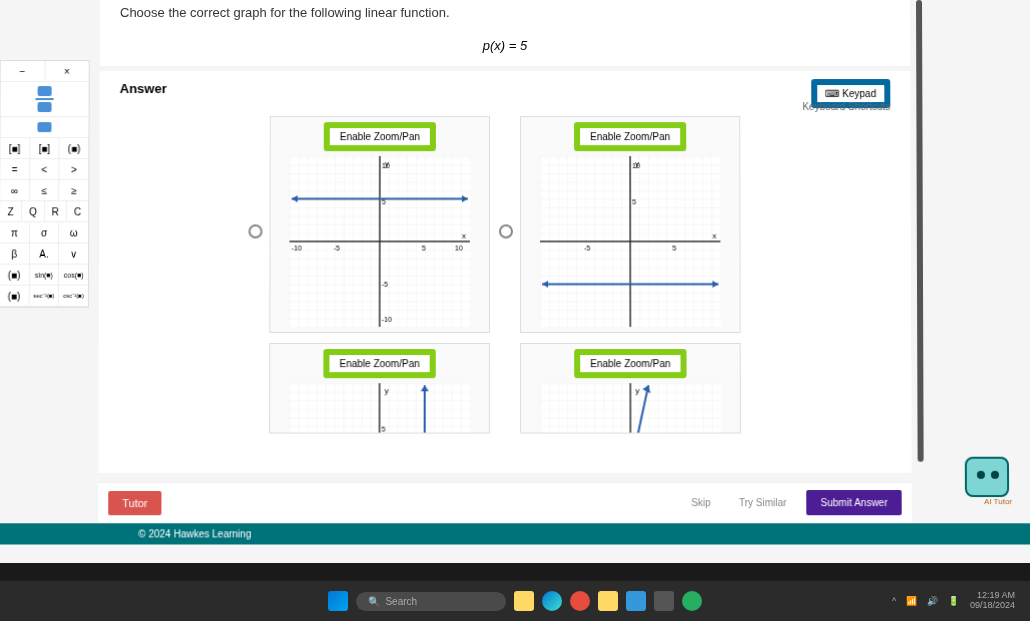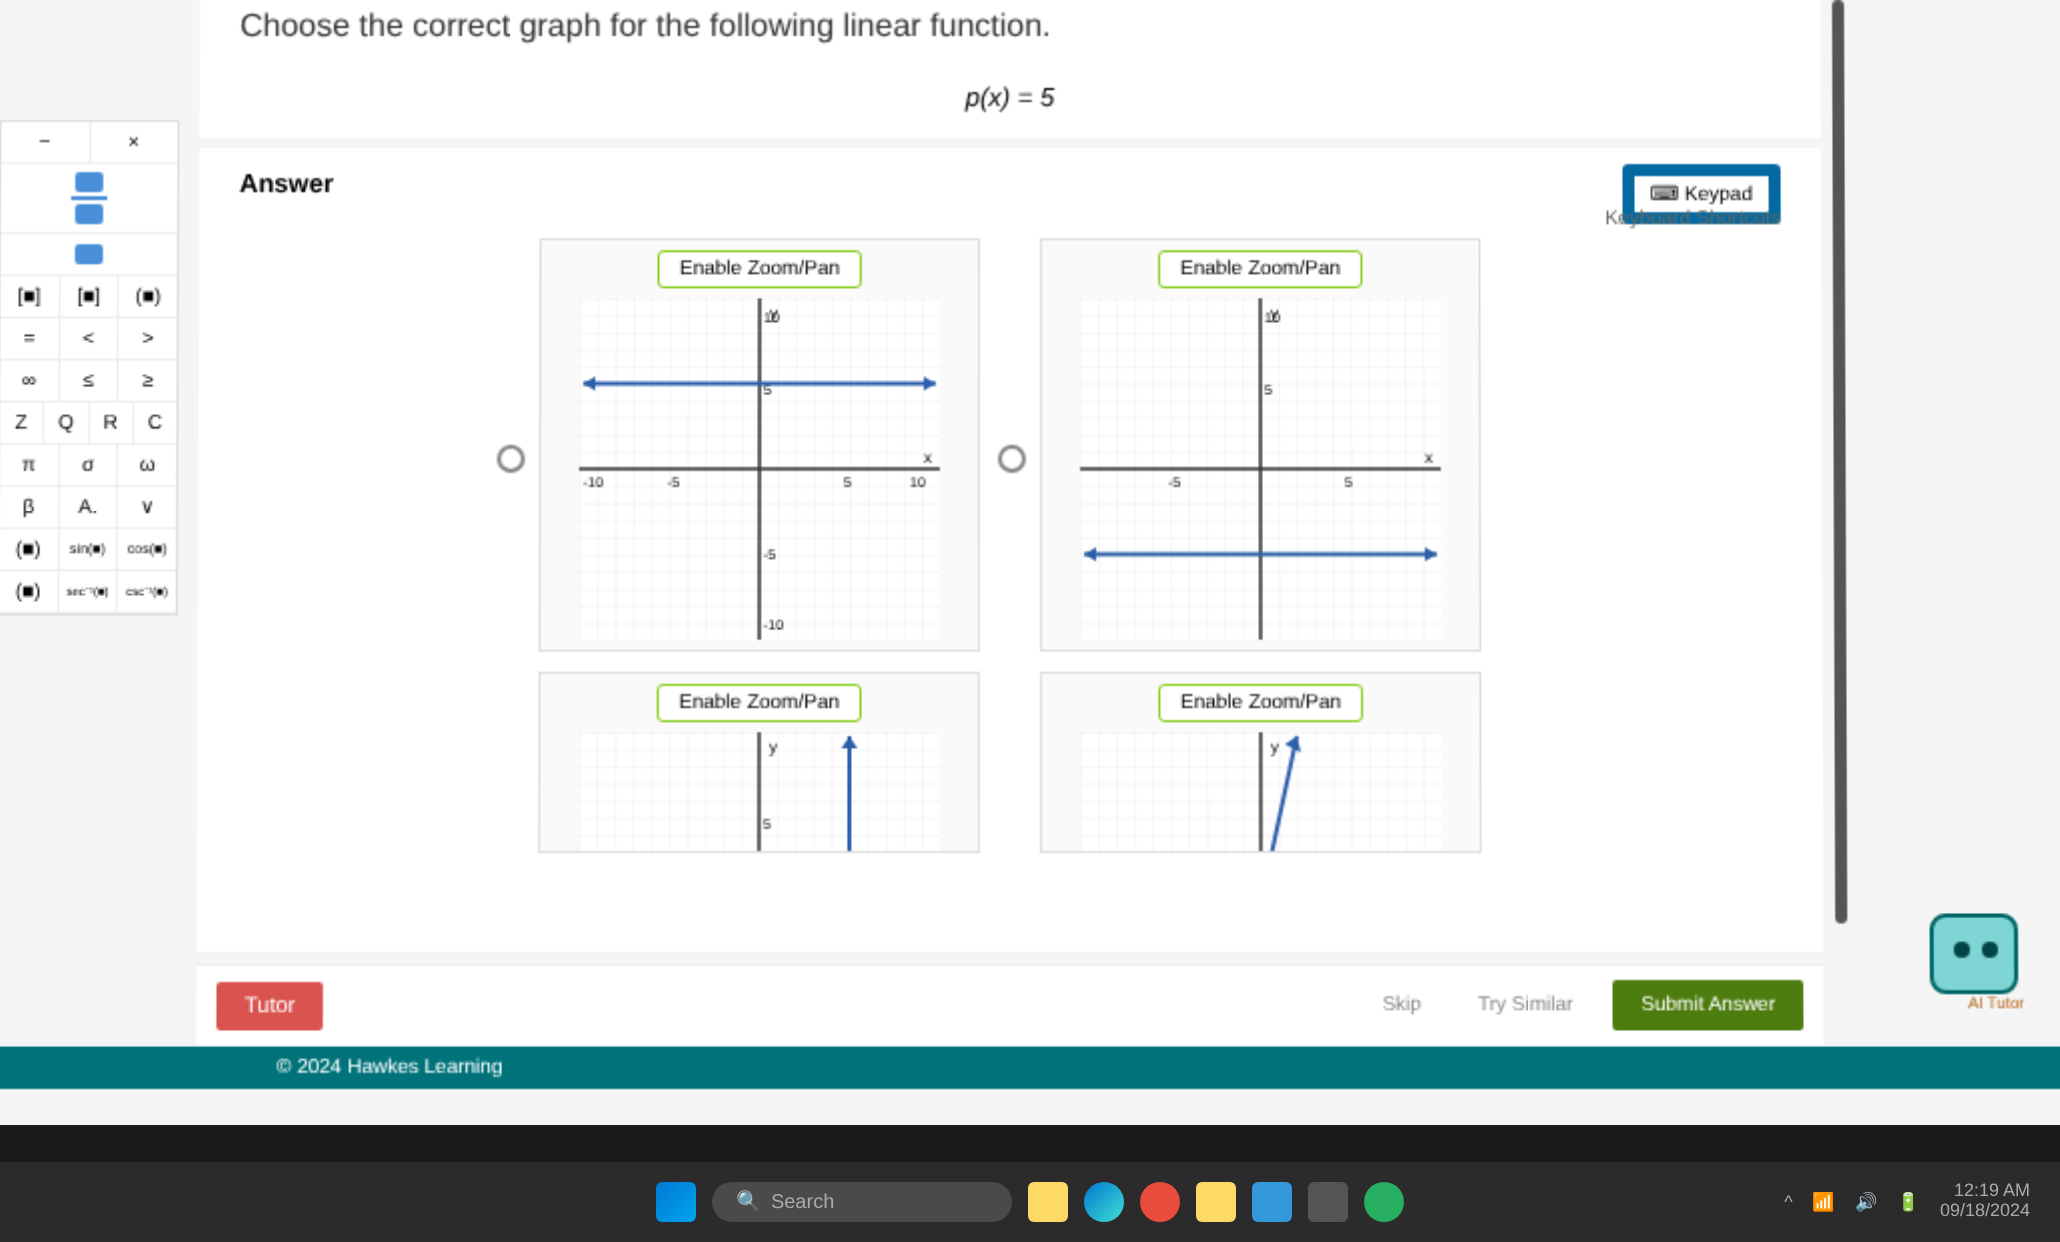--- a/index.html
+++ b/index.html
@@ -18,21 +18,21 @@
   height: 560px;
   transform: perspective(2000px) rotateX(1deg);
   transform-origin: top;
 }
 .question-area {
   background: #fff;
   margin: 0 120px 0 100px;
   padding: 5px 20px;
   position: relative;
 }
-.question-text { font-size: 16px; color: #333; margin-bottom: 10px; }
+.question-text { font-size: 13px; color: #333; margin-bottom: 10px; }
 .equation { text-align: center; font-style: italic; font-size: 13px; padding: 8px 0; }
 .answer-section {
   background: #fff;
   margin: 5px 120px 0 100px;
   padding: 10px 20px 20px;
   position: relative;
   min-height: 400px;
 }
 .answer-label { font-weight: bold; font-size: 13px; }
 .keypad-btn {
@@ -53,21 +53,21 @@
 }
 .graph-box {
   border: 1px solid #ddd;
   background: #fafafa;
   position: relative;
   padding: 5px;
 }
 .zoom-btn {
   display: block;
   margin: 0 auto 5px;
-  border: 1px solid #84cc16;
+  border: 6px solid #84cc16;
   background: #fff;
   font-size: 10px;
   padding: 3px 10px;
   border-radius: 3px;
 }
 .radio-circle {
   position: absolute;
   left: -22px; top: 50%;
   width: 14px; height: 14px;
   border: 2px solid #888;
@@ -111,21 +111,21 @@
   border-top: 1px solid #eee;
 }
 .tutor-btn {
   background: #d9534f; color: #fff;
   border: none; padding: 6px 14px;
   font-size: 11px; border-radius: 2px;
 }
 .footer-right { margin-left: auto; display: flex; gap: 12px; align-items: center; }
 .skip-link, .try-link { font-size: 10px; color: #888; padding: 5px 8px; }
 .submit-btn {
-  background: #4d7c0f; color: #fff;
+  background: #4c1d95; color: #fff;
   border: none; padding: 7px 14px;
   font-size: 10px; border-radius: 2px; text-align: center;
 }
 .copyright-bar {
   position: absolute;
   bottom: 18px; left: 0; right: 0;
   background: #00737a;
   color: #fff; font-size: 10px;
   padding: 5px 140px;
 }

